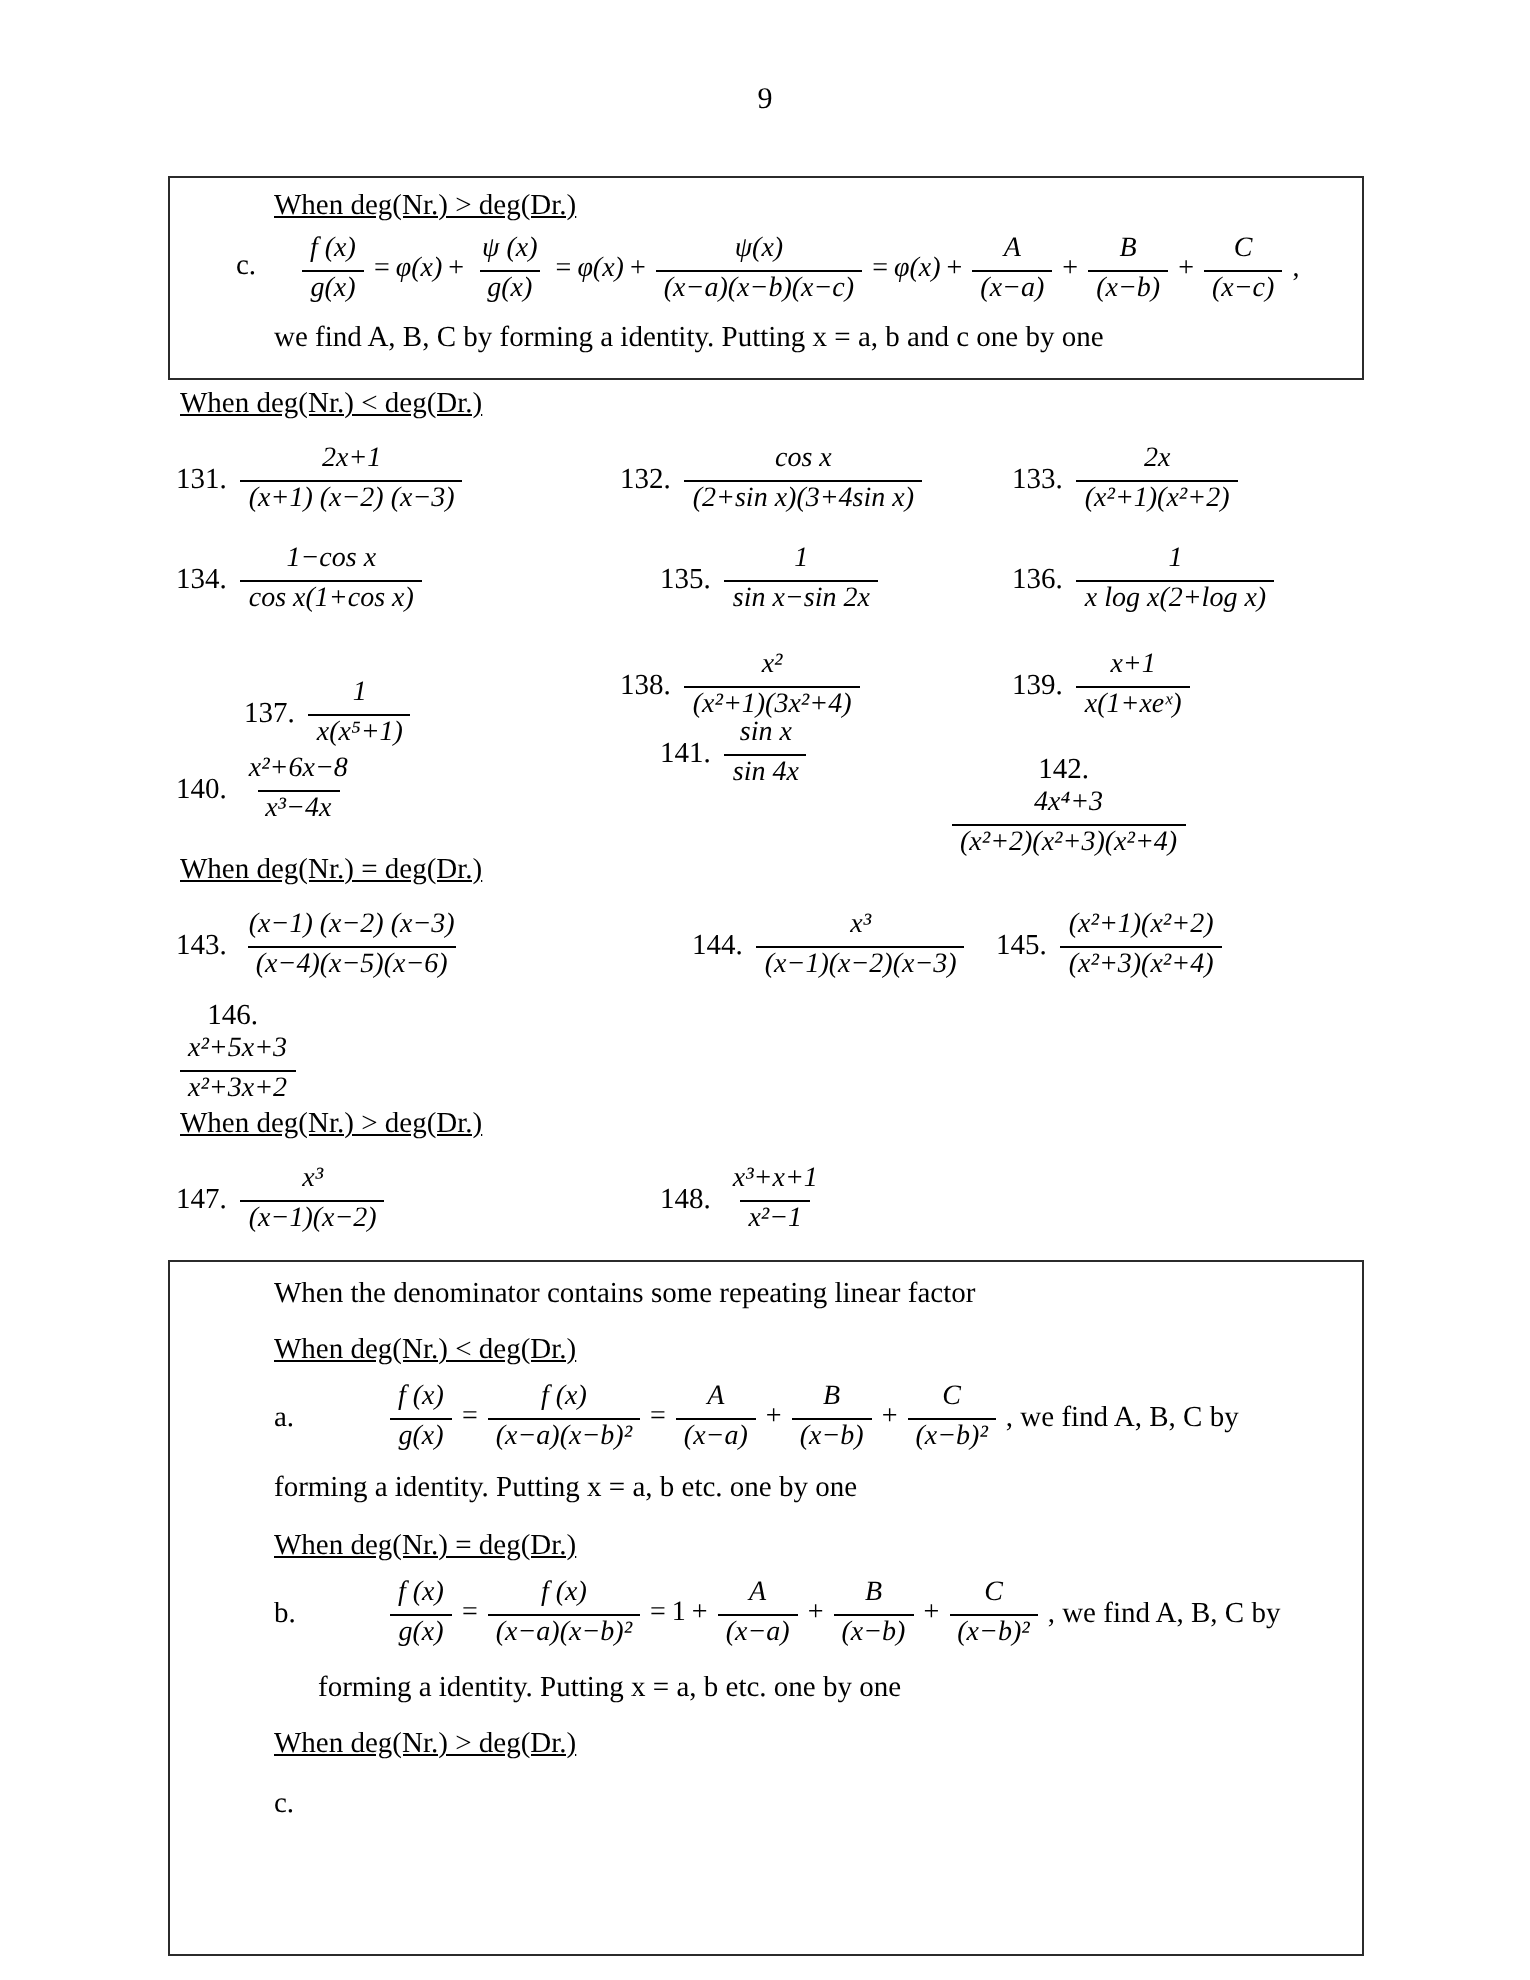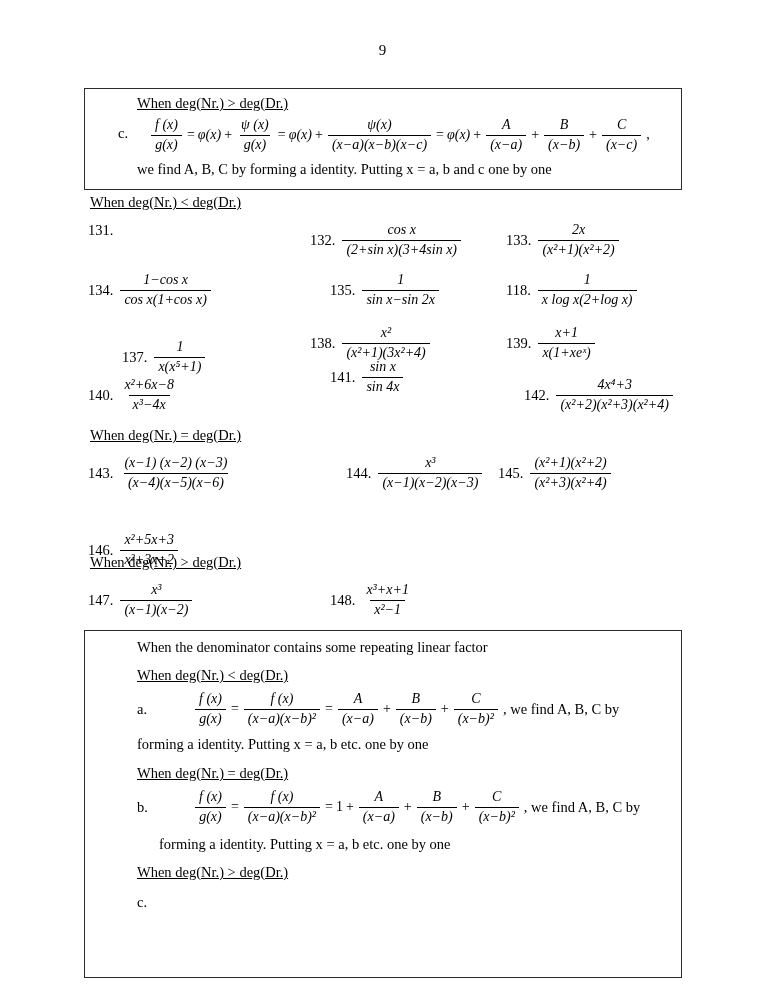--- a/index.html
+++ b/index.html
@@ -124,20 +124,26 @@
       <span class="op">,</span>
     </div>
 
     <div class="txt" style="position:absolute;left:52px;top:72px;">we find A, B, C by forming a identity. Putting x = a, b and c one by one</div>
   </div>
 
   <div class="hd" style="position:absolute;left:90px;top:194px;">When deg(Nr.) &lt; deg(Dr.)</div>
 
   <div class="prob" style="left:88px;top:222px;align-items:flex-end;">
     <span class="no">131.</span>
+    <span class="math">
+        <span class="frac">
+      <span class="num mi">2x+1</span>
+      <span class="den mi">(x+1) (x−2) (x−3)</span>
+    </span>
+      </span>
   </div>
   <div class="prob" style="left:310px;top:222px;">
     <span class="no">132.</span>
     <span class="math">
         <span class="frac">
       <span class="num mi">cos x</span>
       <span class="den mi">(2+sin x)(3+4sin x)</span>
     </span>
       </span>
   </div>
@@ -163,21 +169,21 @@
   <div class="prob" style="left:330px;top:272px;">
     <span class="no">135.</span>
     <span class="math">
         <span class="frac">
       <span class="num mi">1</span>
       <span class="den mi">sin x−sin 2x</span>
     </span>
       </span>
   </div>
   <div class="prob" style="left:506px;top:272px;">
-    <span class="no">118.</span>
+    <span class="no">136.</span>
     <span class="math">
         <span class="frac">
       <span class="num mi">1</span>
       <span class="den mi">x log x(2+log x)</span>
     </span>
       </span>
   </div>
 
   <div class="prob" style="left:88px;top:339px;margin-left:34px;">
     <span class="no">137.</span>
@@ -218,21 +224,21 @@
   </div>
   <div class="prob" style="left:330px;top:359px;">
     <span class="no">141.</span>
     <span class="math">
         <span class="frac">
       <span class="num mi">sin x</span>
       <span class="den mi">sin 4x</span>
     </span>
       </span>
   </div>
-  <div class="prob" style="left:524px;top:377px;">
+  <div class="prob" style="left:474px;top:377px;flex-direction:column;">
     <span class="no">142.</span>
     <span class="math">
         <span class="frac">
       <span class="num mi">4x⁴+3</span>
       <span class="den mi">(x²+2)(x²+3)(x²+4)</span>
     </span>
       </span>
   </div>
 
   <div class="hd" style="position:absolute;left:90px;top:427px;">When deg(Nr.) = deg(Dr.)</div>
@@ -258,21 +264,21 @@
   <div class="prob" style="left:498px;top:455px;">
     <span class="no">145.</span>
     <span class="math">
         <span class="frac">
       <span class="num mi">(x²+1)(x²+2)</span>
       <span class="den mi">(x²+3)(x²+4)</span>
     </span>
       </span>
   </div>
 
-  <div class="prob" style="left:88px;top:532px;">
+  <div class="prob" style="left:88px;top:500px;flex-direction:column;">
     <span class="no">146.</span>
     <span class="math">
         <span class="frac">
       <span class="num mi">x²+5x+3</span>
       <span class="den mi">x²+3x+2</span>
     </span>
       </span>
   </div>
 
   <div class="hd" style="position:absolute;left:90px;top:554px;">When deg(Nr.) &gt; deg(Dr.)</div>

